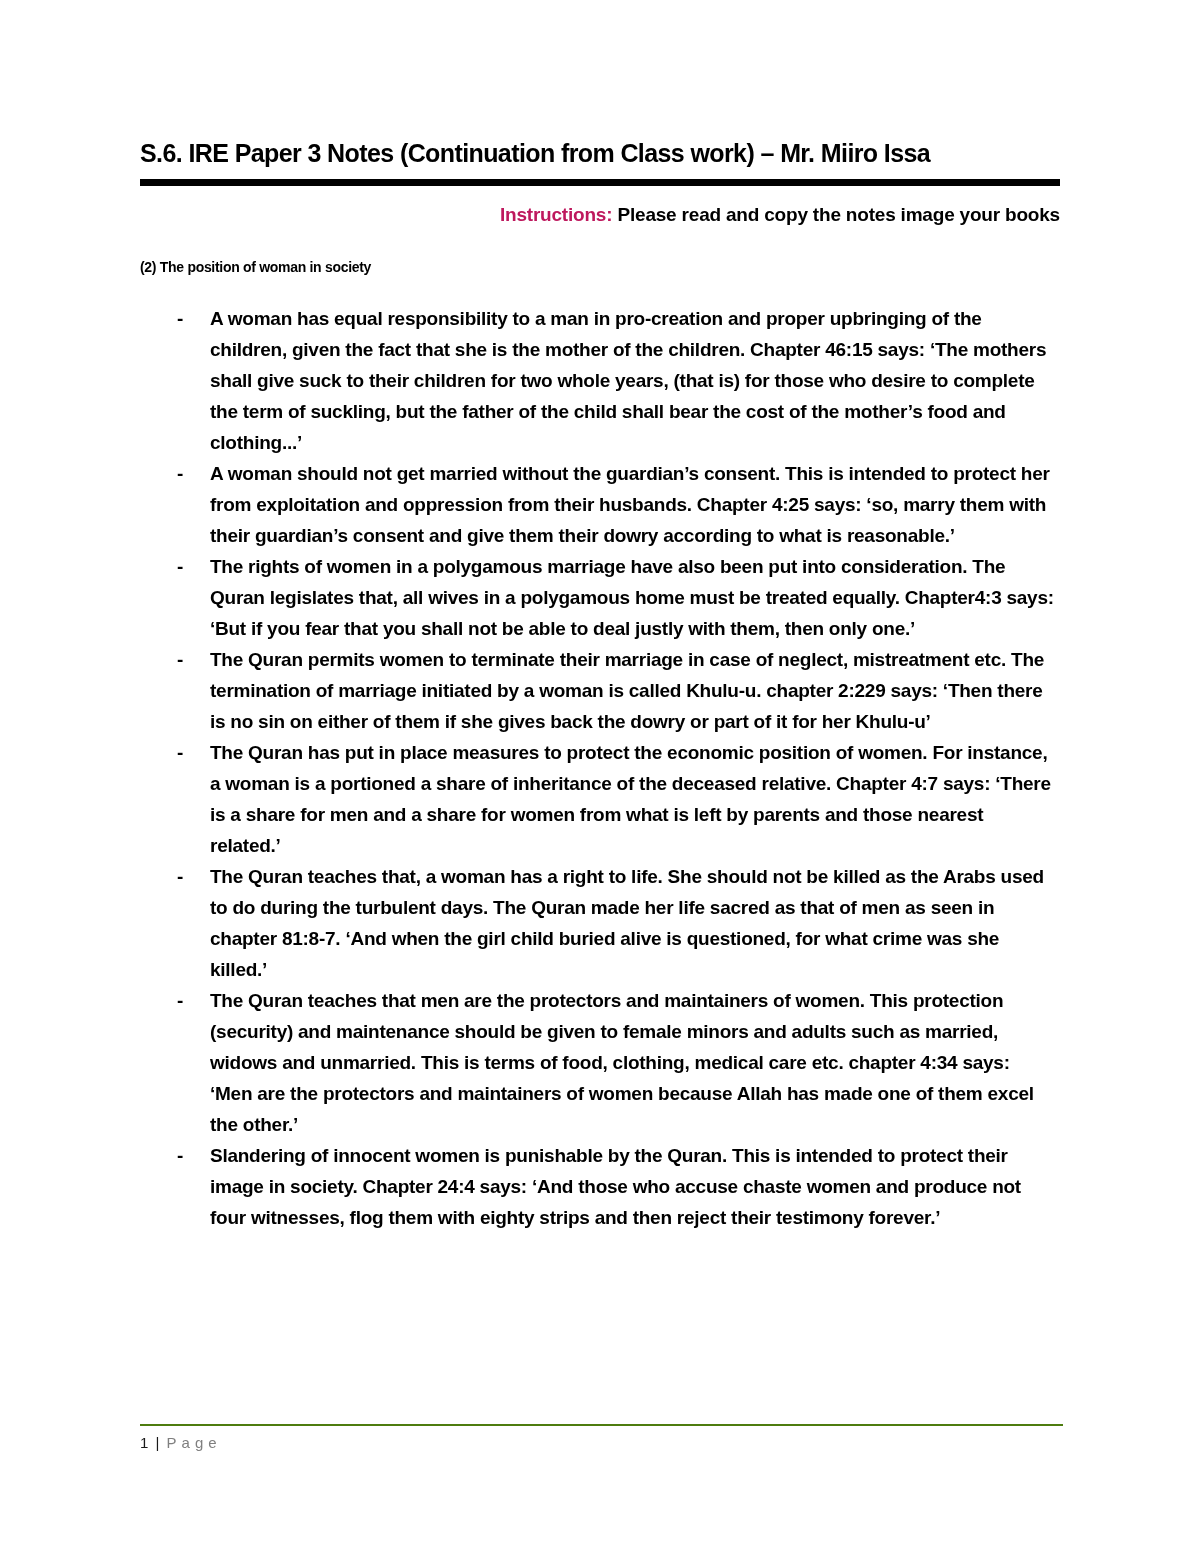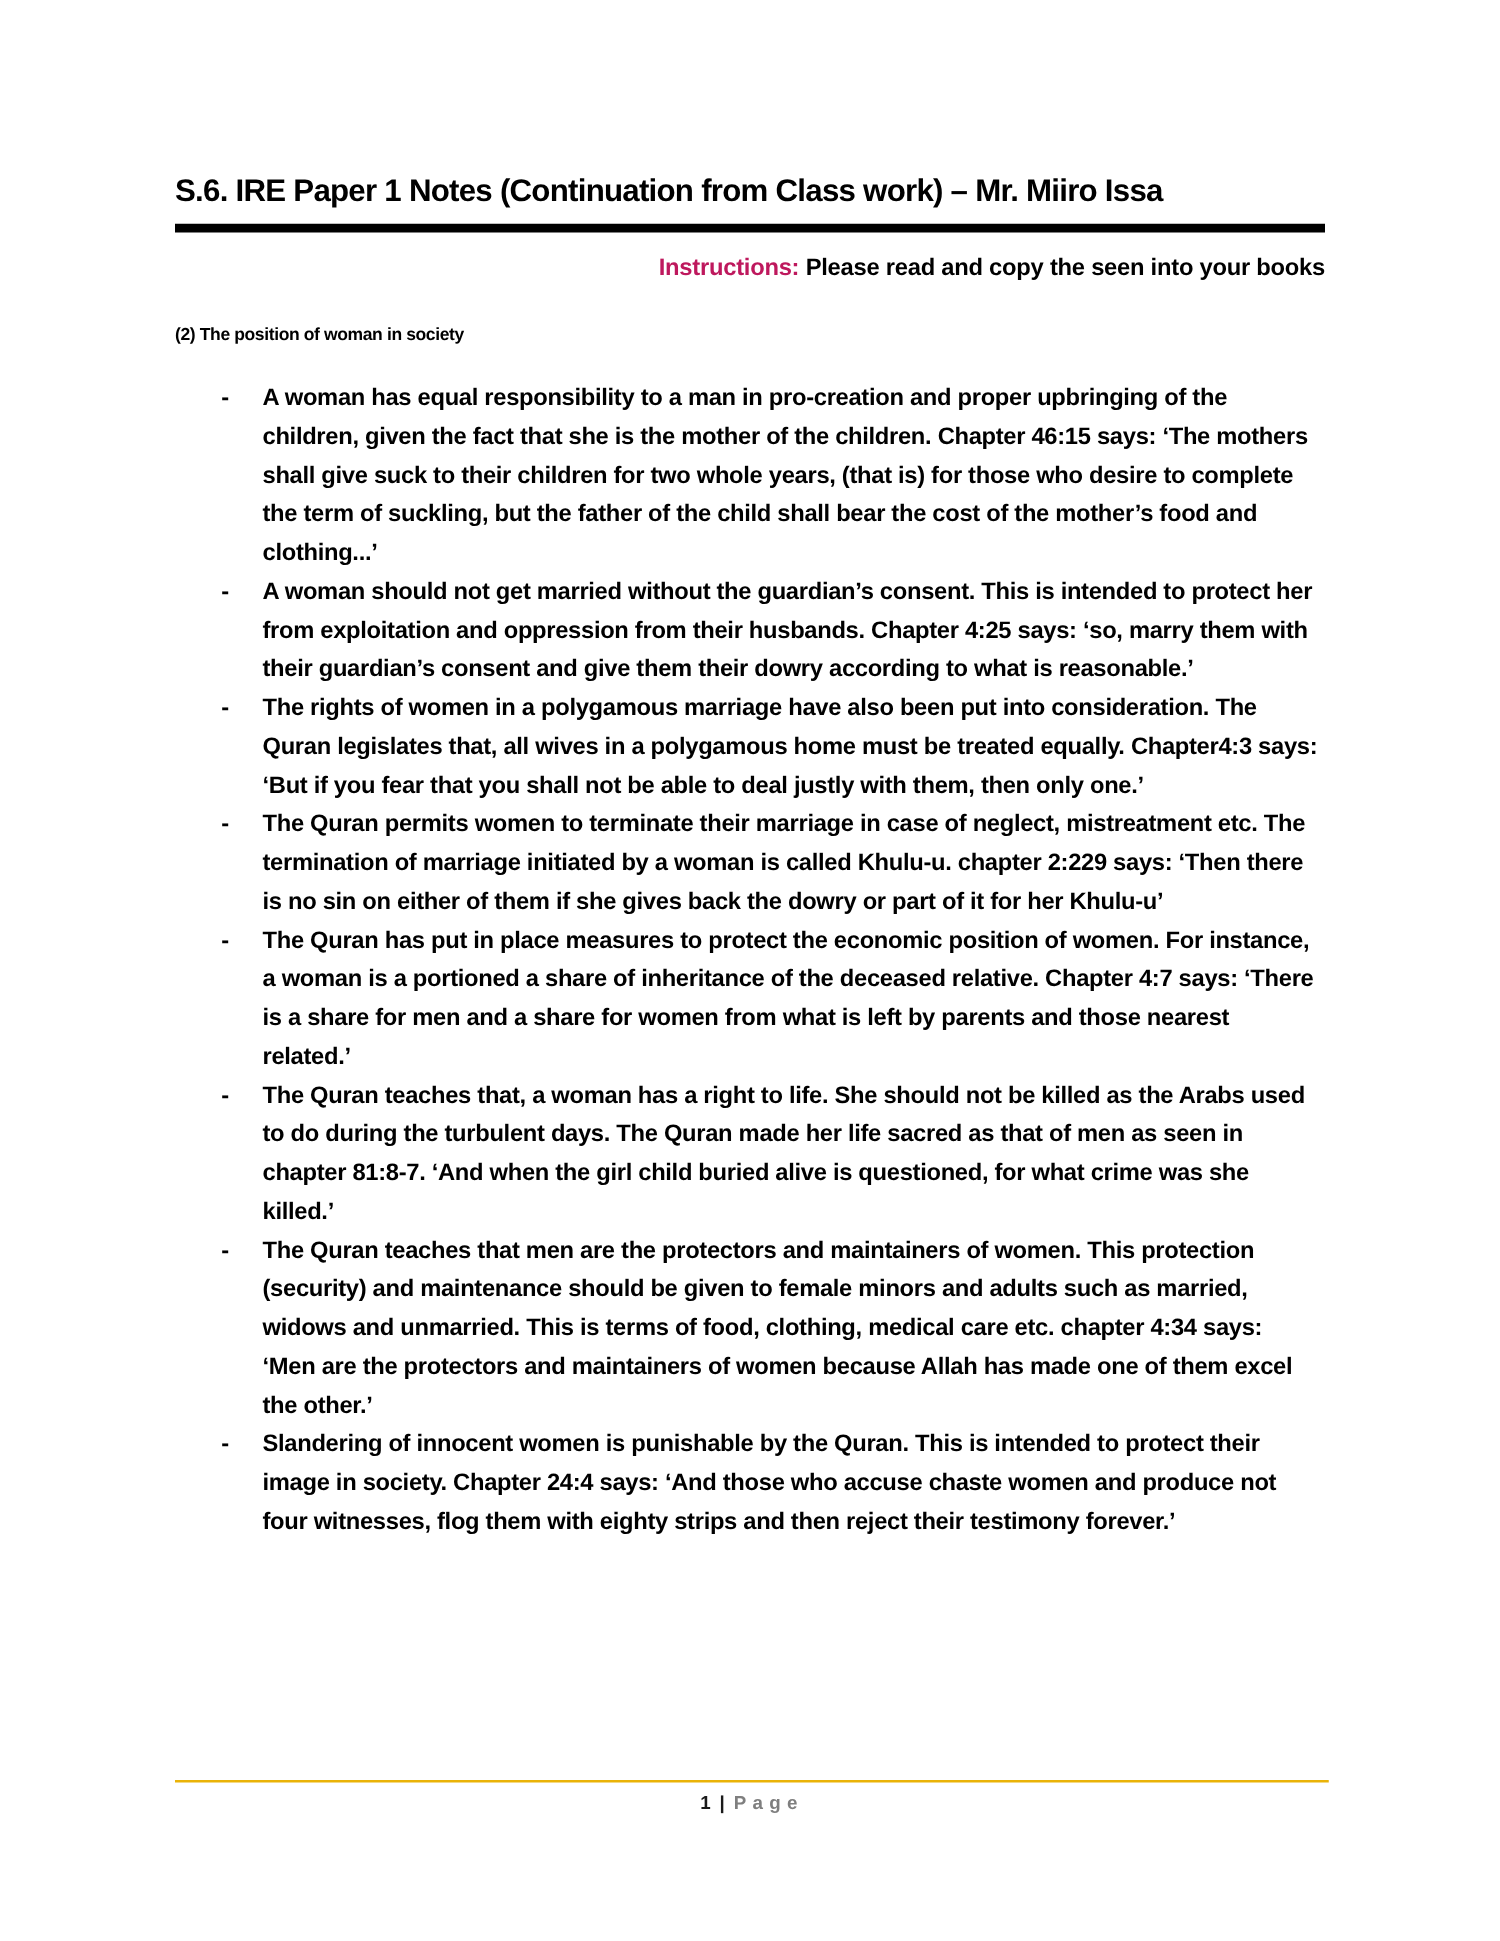--- a/index.html
+++ b/index.html
@@ -68,41 +68,41 @@
     position: absolute;
     left: -33px;
     top: 0;
     font-weight: 700;
   }
   .footer {
     position: absolute;
     left: 140px;
     width: 923px;
     top: 1424px;
-    border-top: 2px solid #eab308;
+    border-top: 2px solid #4d7c0f;
     padding-top: 8px;
-    text-align: center;
+    text-align: left;
     font-size: 15px;
-    font-weight: 700;
+    font-weight: 400;
   }
   .footer .page-number { color: #1a1a1a; letter-spacing: 3px; }
   .footer .separator  { color: #1a1a1a; letter-spacing: 3px; }
   .footer .page-label { color: #7f7f7f; letter-spacing: 5px; }
 </style>
 </head>
 <body>
 
 <div class="page">
   <div class="content">
 
-    <h1 class="doc-title">S.6. IRE Paper 1 Notes (Continuation from Class work) – Mr. Miiro Issa</h1>
+    <h1 class="doc-title">S.6. IRE Paper 3 Notes (Continuation from Class work) – Mr. Miiro Issa</h1>
 
     <div class="instructions">
       <span class="label">Instructions:</span>
-      <span>Please read and copy the seen into your books</span>
+      <span>Please read and copy the notes image your books</span>
     </div>
 
     <h2 class="section-heading">(2) The position of woman in society</h2>
 
     <ul class="notes-list">
       <li>
         <span class="marker">-</span>
         <span>A woman has equal responsibility to a man in pro-creation and proper upbringing of the children, given the fact that she is the mother of the children. Chapter 46:15 says: ‘The mothers shall give suck to their children for two whole years, (that is) for those who desire to complete the term of suckling, but the father of the child shall bear the cost of the mother’s food and clothing...’</span>
       </li>
       <li>

